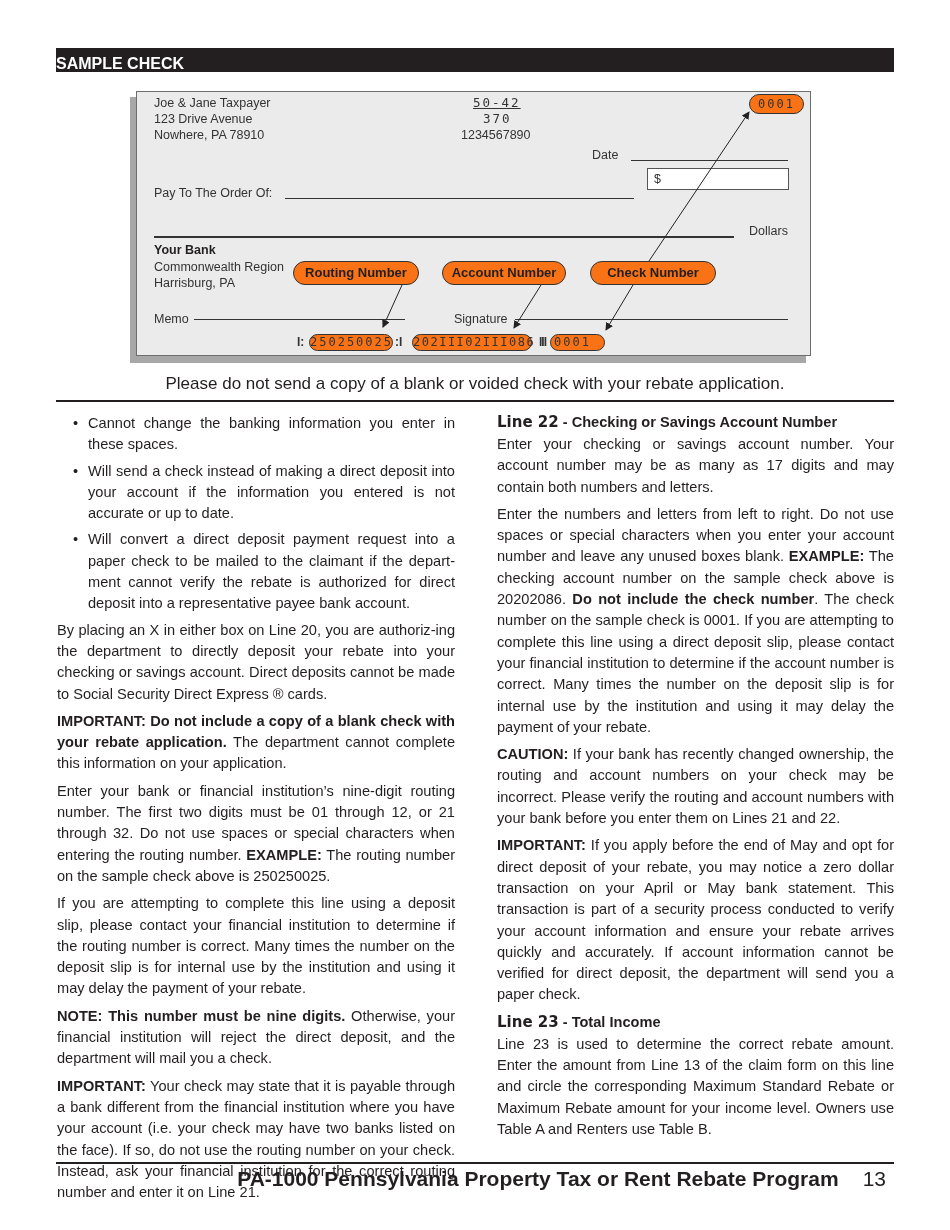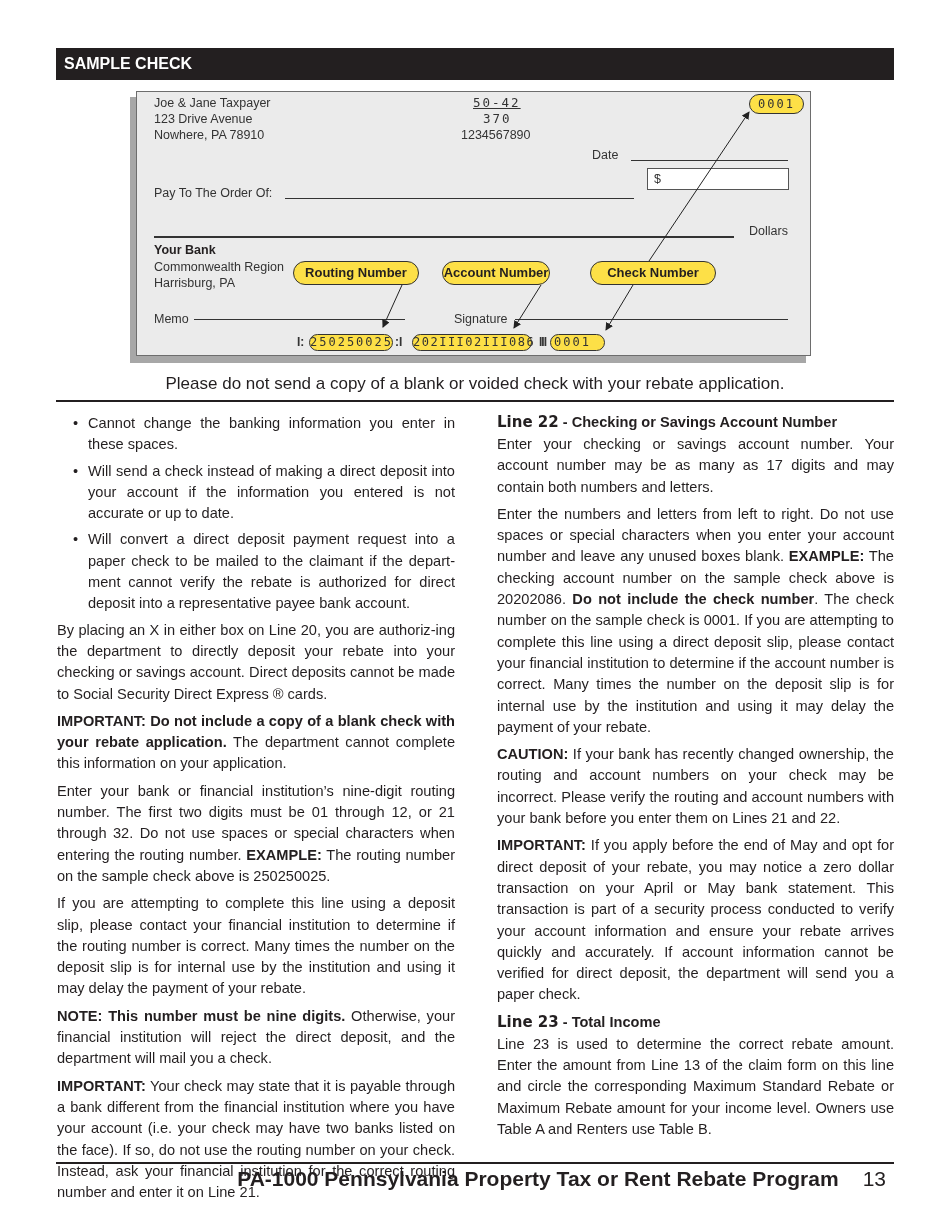--- a/index.html
+++ b/index.html
@@ -1,24 +1,24 @@
 <!DOCTYPE html>
 <html><head>
 <meta charset="utf-8">
 <style>
   html, body { margin:0; padding:0; background:#fff; }
   body { width:950px; height:1230px; position:relative; font-family:"Liberation Sans", sans-serif; color:#231f20; overflow:hidden; }
   .abs { position:absolute; }
-  .header-bar { left:56px; top:48px; width:838px; height:32px; background:#231f20; color:#fff; font-weight:bold; font-size:16px; line-height:32px; padding-left:8px; box-sizing:border-box; }
+  .header-bar { left:56px; top:48px; width:838px; height:24px; background:#231f20; color:#fff; font-weight:bold; font-size:16px; line-height:32px; padding-left:0; box-sizing:border-box; }
   .check-shadow { left:130px; top:97px; width:676px; height:266px; background:#a7a7a7; }
   .check { left:136px; top:91px; width:675px; height:265px; background:#ebebeb; border:1px solid #6d6d6d; box-sizing:border-box; font-size:12.5px; color:#333; }
   .check .t { position:absolute; white-space:nowrap; }
   .mono { font-family:"DejaVu Sans Mono", monospace; letter-spacing:2px; }
   .line { position:absolute; height:1px; background:#333; }
-  .pill { position:absolute; border:1px solid #333; border-radius:12px; background:#fde047; box-sizing:border-box; text-align:center; white-space:nowrap; }
+  .pill { position:absolute; border:1px solid #333; border-radius:12px; background:#f97316; box-sizing:border-box; text-align:center; white-space:nowrap; }
   .callout { font-weight:bold; font-size:13px; height:24px; line-height:22px; color:#231f20; }
   .micr { font-size:12px; height:17px; line-height:15px; }
   .caption { left:56px; top:374px; width:838px; text-align:center; font-size:17px; }
   .rule { position:absolute; height:2px; background:#231f20; }
   .col { position:absolute; font-size:14.6px; line-height:21.3px; text-align:justify; }
   .col p { margin:0 0 6px 0; }
   .col ul { margin:0 0 4px 0; padding:0 0 0 31px; list-style:none; }
   .col li { position:relative; margin-bottom:5px; }
   .col li::before { content:"•"; position:absolute; left:-15px; top:0; }
   .col h3 { margin:0 0 1px 0; font-size:14.6px; line-height:21px; font-weight:bold; }
@@ -54,21 +54,21 @@
   <div class="line" style="left:148px;top:106px;width:349px;"></div>
 
   <div class="line" style="left:17px;top:144px;width:580px;height:2px;"></div>
   <div class="t" style="left:612px;top:132px;">Dollars</div>
 
   <div class="t" style="left:17px;top:151px;font-weight:bold;color:#231f20;">Your Bank</div>
   <div class="t" style="left:17px;top:168px;">Commonwealth Region</div>
   <div class="t" style="left:17px;top:184px;">Harrisburg, PA</div>
 
   <div class="pill callout" style="left:156px;top:169px;width:126px;">Routing Number</div>
-  <div class="pill callout" style="left:305px;top:169px;width:108px;">Account Number</div>
+  <div class="pill callout" style="left:305px;top:169px;width:124px;">Account Number</div>
   <div class="pill callout" style="left:453px;top:169px;width:126px;">Check Number</div>
 
   <div class="t" style="left:17px;top:220px;">Memo</div>
   <div class="line" style="left:57px;top:227px;width:211px;"></div>
   <div class="t" style="left:317px;top:220px;">Signature</div>
   <div class="line" style="left:378px;top:227px;width:273px;"></div>
 
   <div class="t" style="left:160px;top:243px;font-weight:bold;font-size:12px;">I:</div>
   <div class="pill mono micr" style="left:172px;top:242px;width:84px;">250250025</div>
   <div class="t" style="left:258px;top:243px;font-weight:bold;font-size:12px;">:I</div>

